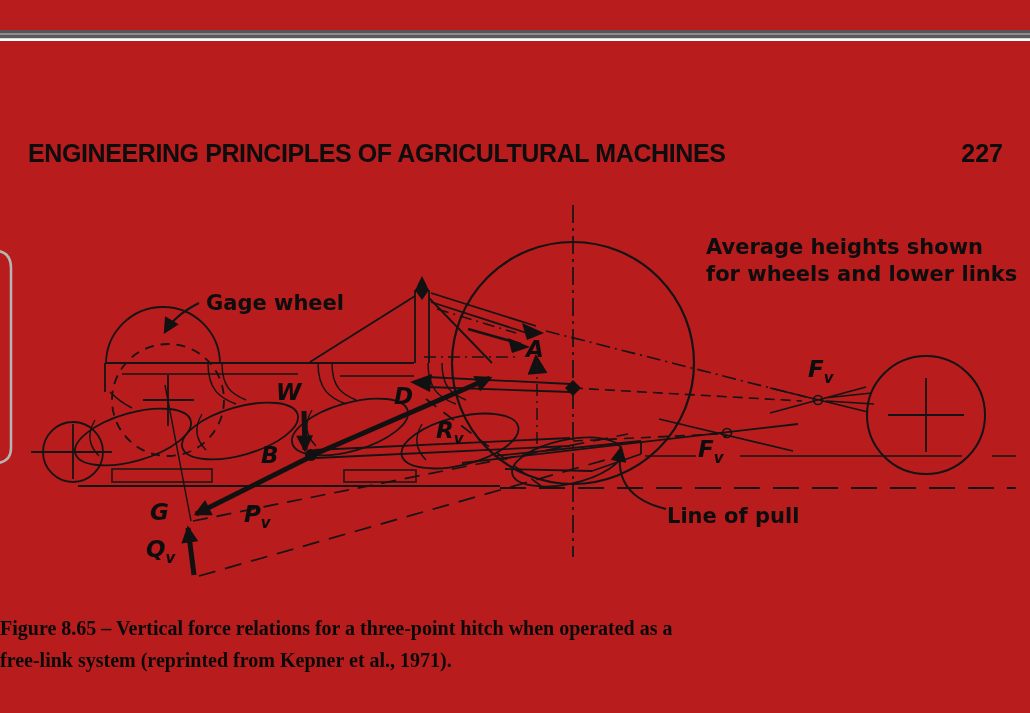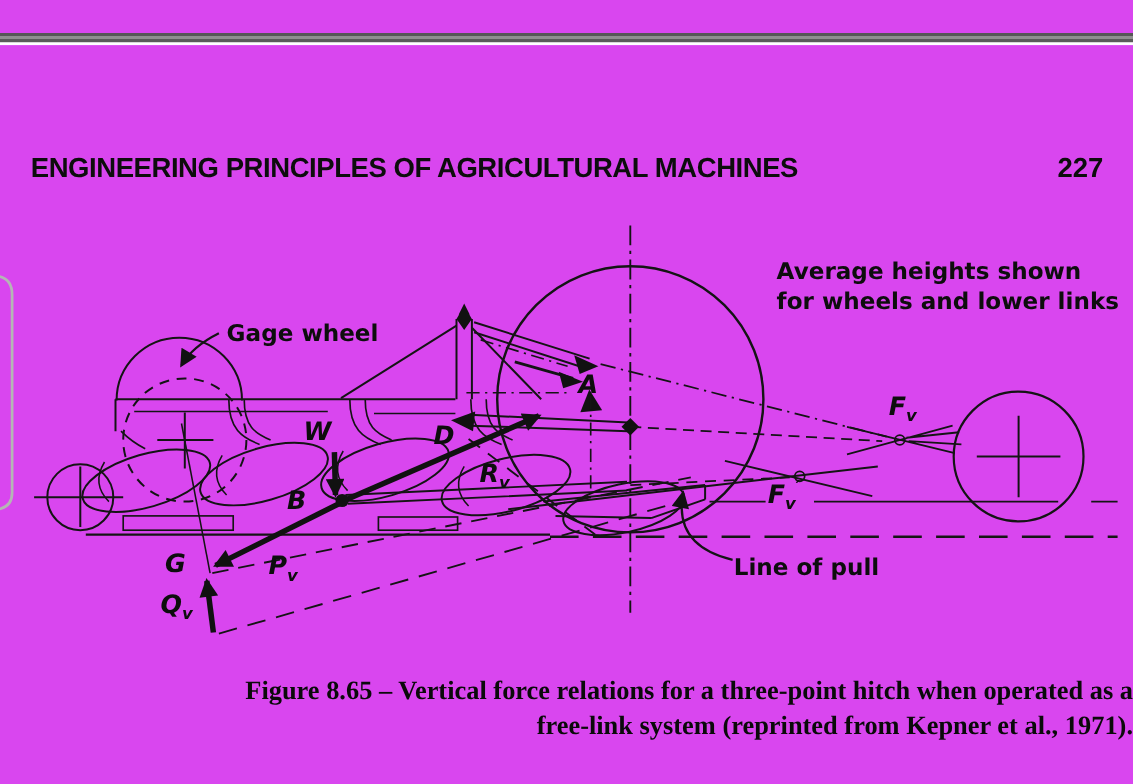--- a/index.html
+++ b/index.html
@@ -1,26 +1,26 @@
 <!DOCTYPE html>
 <html><head>
 <meta charset="utf-8">
 <style>
   html,body{margin:0;padding:0;background:#ffffff;width:1030px;height:713px;overflow:hidden;
     font-family:"Liberation Sans",sans-serif;}
-  .page{position:relative;width:1030px;height:713px;background:#d946ef;}
+  .page{position:relative;width:1030px;height:713px;background:#b91c1c;}
   .toprule{position:absolute;left:0;top:30px;width:1030px;height:11px;
     background:linear-gradient(to bottom,#565656 0 3px,#8f8f8f 3px 5px,#5a5a5a 5px 8px,#d9d9d9 8px 9px,#fff 9px 11px);}
   .runhead{position:absolute;left:28px;right:27px;top:139px;height:28px;
     display:flex;justify-content:space-between;align-items:baseline;}
   .runhead .title{font-weight:bold;font-size:25px;letter-spacing:-0.4px;color:#0d0d0d;white-space:nowrap;}
   .runhead .pnum{font-weight:bold;font-size:25px;color:#0d0d0d;margin-left:16px;}
   svg.fig{position:absolute;left:0;top:195px;}
-  .caption{position:absolute;left:0;top:612px;width:1030px;text-align:right;
-    font-family:"Liberation Serif",serif;font-weight:bold;font-size:24px;line-height:32px;color:#0a0a0a;}
+  .caption{position:absolute;left:0;top:612px;width:1030px;text-align:left;
+    font-family:"Liberation Serif",serif;font-weight:bold;font-size:20px;line-height:32px;color:#0a0a0a;}
   
   .lbl{font-family:"DejaVu Sans",sans-serif;font-weight:bold;font-size:21px;fill:#0d0d0d;}
   .var{font-family:"DejaVu Sans",sans-serif;font-weight:bold;font-style:italic;font-size:23px;fill:#0d0d0d;}
   .sub{font-size:15px;}
 </style>
 </head>
 <body>
 
 <div class="page">
 

